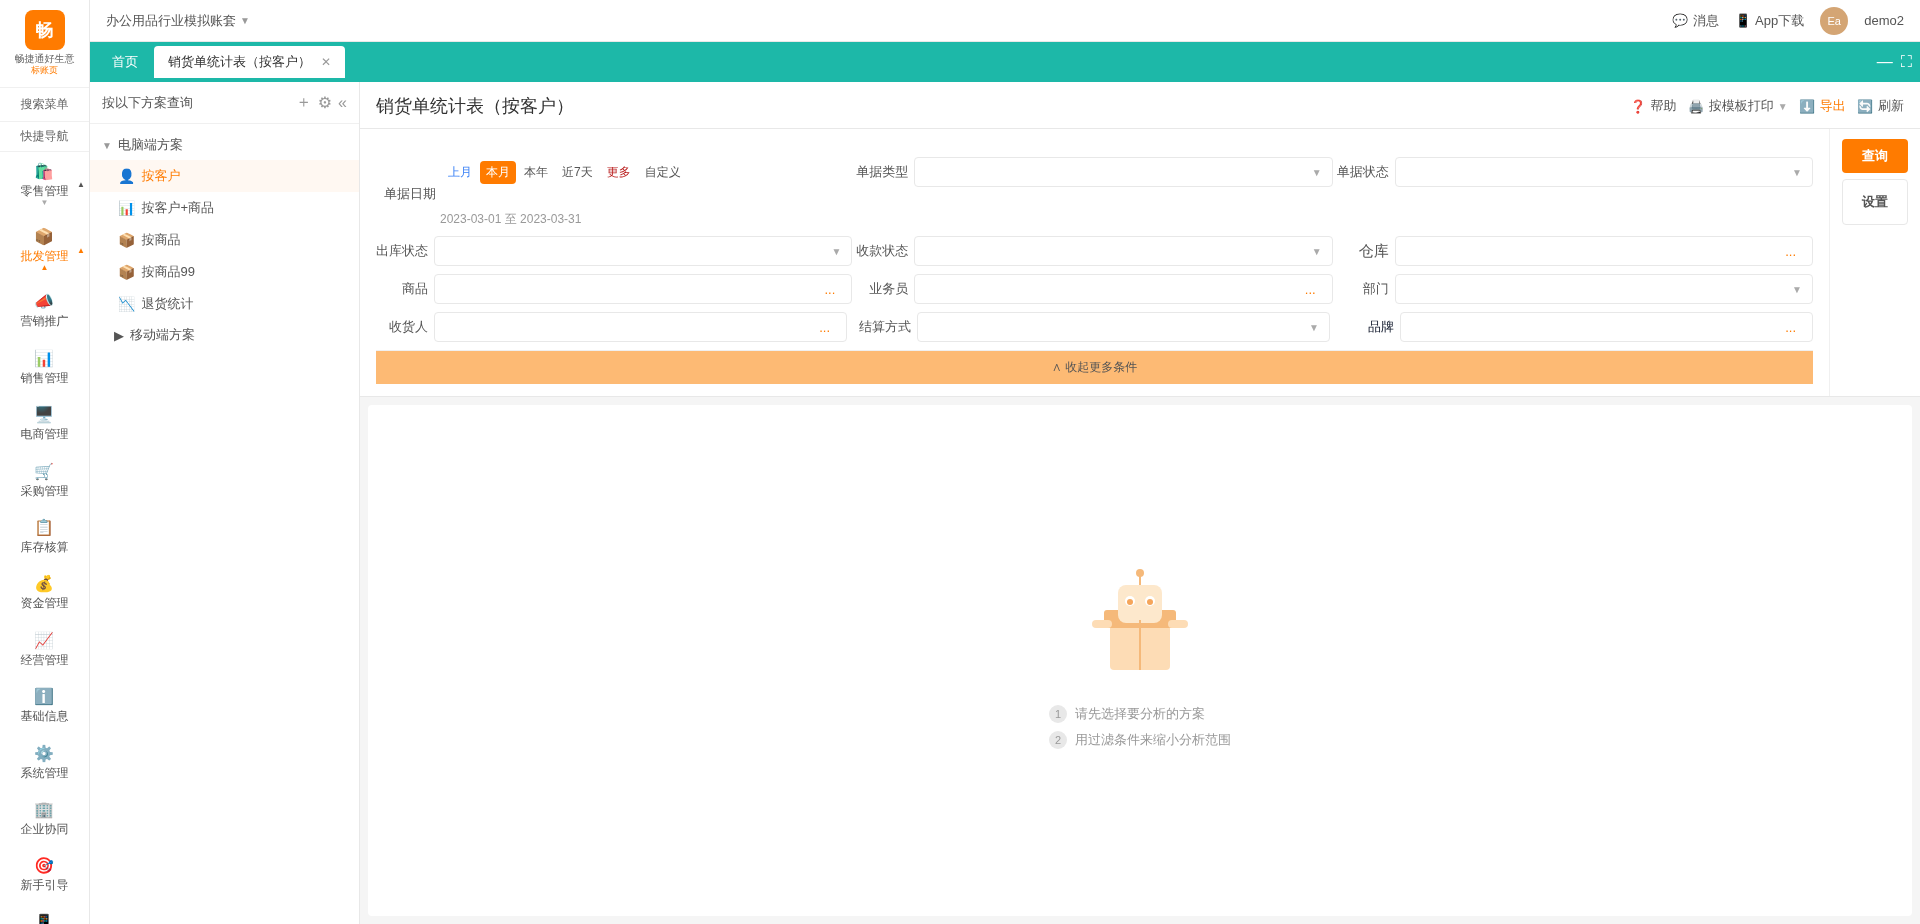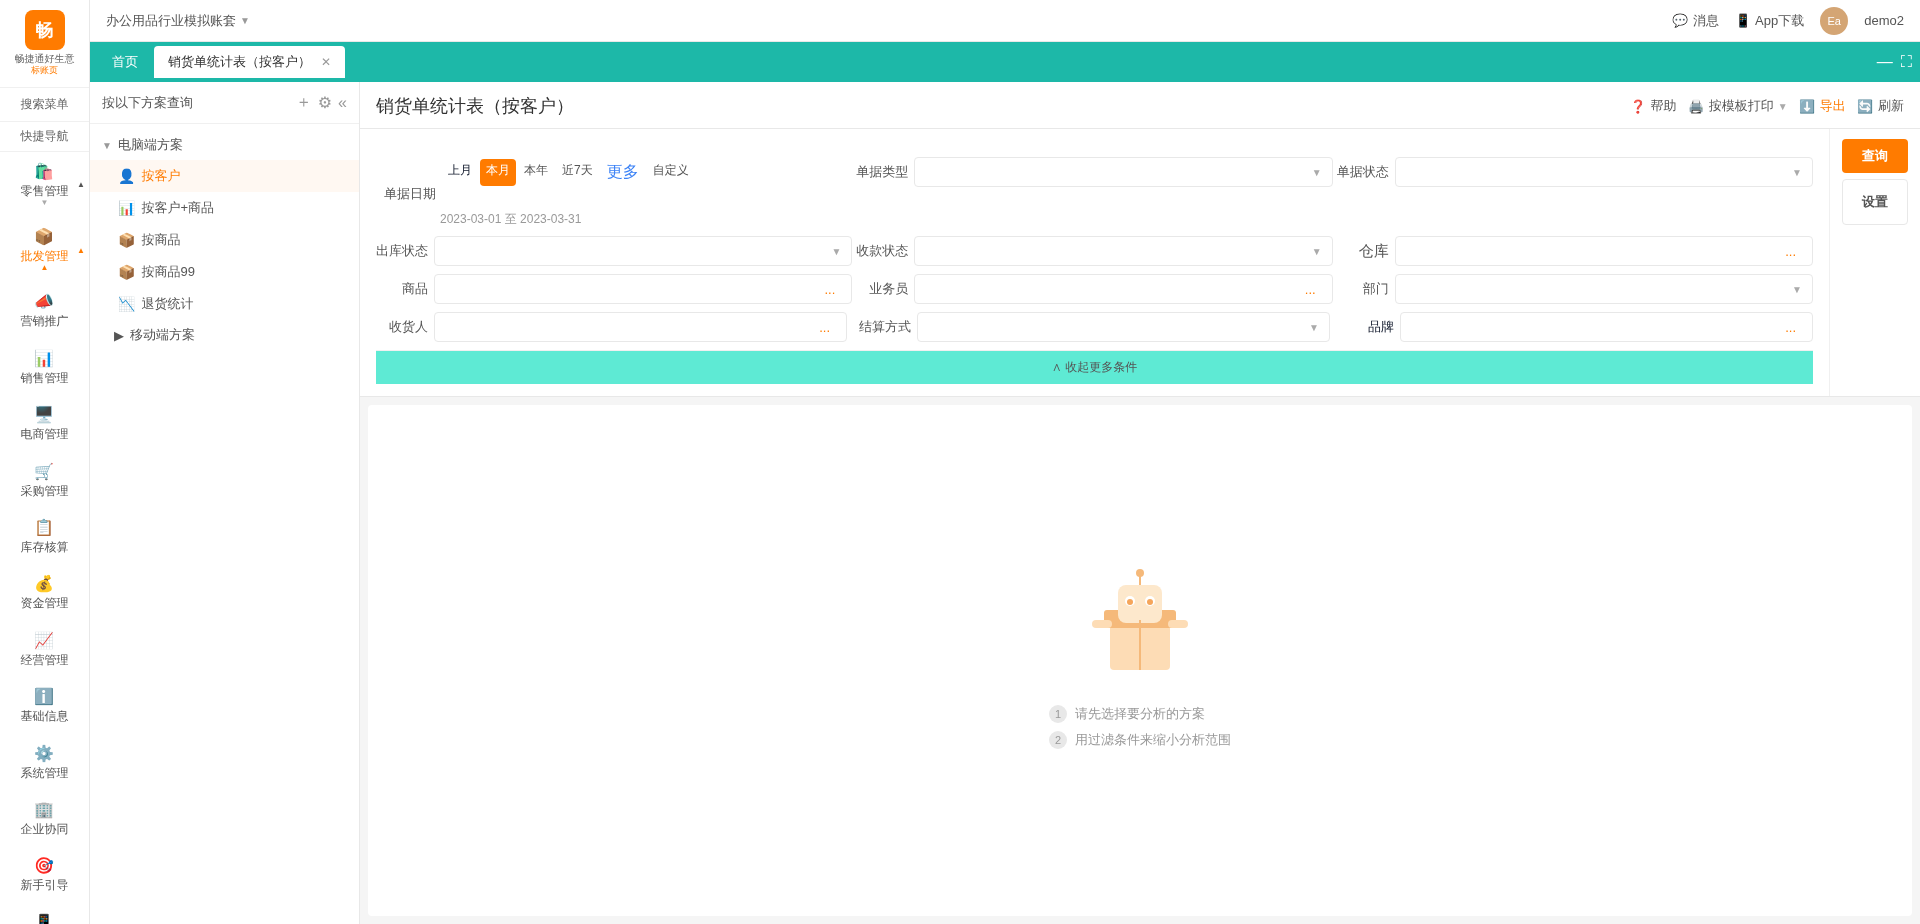--- a/index.html
+++ b/index.html
@@ -61,21 +61,21 @@
 
     
     .right-panel { flex: 1; display: flex; flex-direction: column; overflow: hidden; }
 
     
     .page-header { background: white; padding: 12px 16px 10px; border-bottom: 1px solid #e8e8e8; display: flex; align-items: center; justify-content: space-between; flex-shrink: 0; }
     .page-title { font-size: 18px; font-weight: 500; color: #333; }
     .page-actions { display: flex; align-items: center; gap: 12px; }
     .page-action-btn { display: flex; align-items: center; gap: 4px; color: #555; font-size: 13px; cursor: pointer; }
     .page-action-btn.export { color: #ff7b00; }
-    .collapse-btn { text-align: center; padding: 8px; color: #555; font-size: 12px; cursor: pointer; background: #5eead4; border-top: 1px solid #f0f0f0; }
+    .collapse-btn { text-align: center; padding: 8px; color: #555; font-size: 12px; cursor: pointer; background: #fdba74; border-top: 1px solid #f0f0f0; }
 
     
     .empty-area { flex: 1; display: flex; flex-direction: column; align-items: center; justify-content: center; background: white; margin: 8px; border-radius: 4px; }
     .empty-illustration { width: 120px; height: 120px; margin-bottom: 20px; position: relative; }
     .empty-text { text-align: left; }
     .empty-hint { display: flex; align-items: flex-start; gap: 8px; color: #999; font-size: 13px; margin-bottom: 8px; }
     .hint-num { width: 18px; height: 18px; border-radius: 50%; background: #e8e8e8; color: #999; display: flex; align-items: center; justify-content: center; font-size: 11px; flex-shrink: 0; }
 
     
     .query-btn { background: #ff7b00; color: white; border: none; border-radius: 4px; padding: 8px 20px; font-size: 13px; cursor: pointer; font-weight: bold; }
@@ -279,25 +279,25 @@
       </div>
 
       <div class="filter-and-actions">
         <div class="filters-main">
 
           <div style="display:grid;grid-template-columns:1fr 1fr 1fr;gap:4px;margin-bottom:8px;">
             <div style="display:flex;align-items:center;gap:6px;">
               <span class="filter-label-td" style="white-space:nowrap;color:#555;font-size:13px;min-width:52px;text-align:right;">单据日期</span>
               <div style="display:flex;align-items:center;gap:4px;flex:1;">
                 <div style="display:flex;gap:2px;">
-                  <span style="padding:3px 6px;font-size:12px;color:#0f172a;cursor:pointer;">上月</span>
+                  <span style="padding:3px 6px;font-size:12px;color:#3b82f6;cursor:pointer;">上月</span>
                   <span style="padding:3px 6px;font-size:12px;background:#ff7b00;color:white;border-radius:4px;cursor:pointer;">本月</span>
                   <span style="padding:3px 6px;font-size:12px;color:#555;cursor:pointer;">本年</span>
                   <span style="padding:3px 6px;font-size:12px;color:#555;cursor:pointer;">近7天</span>
-                  <span style="padding:3px 6px;font-size:16px;color:#3b82f6;cursor:pointer;">更多</span>
+                  <span style="padding:3px 6px;font-size:12px;color:#b91c1c;cursor:pointer;">更多</span>
                   <span style="padding:3px 6px;font-size:12px;color:#555;cursor:pointer;">自定义</span>
                 </div>
               </div>
             </div>
             <div style="display:flex;align-items:center;gap:6px;">
               <span style="white-space:nowrap;color:#555;font-size:13px;min-width:52px;text-align:right;">单据类型</span>
               <div class="select-box" style="flex:1;">
                 <span style="color:#bbb;"></span>
                 <span style="color:#aaa;font-size:10px;">▼</span>
               </div>

